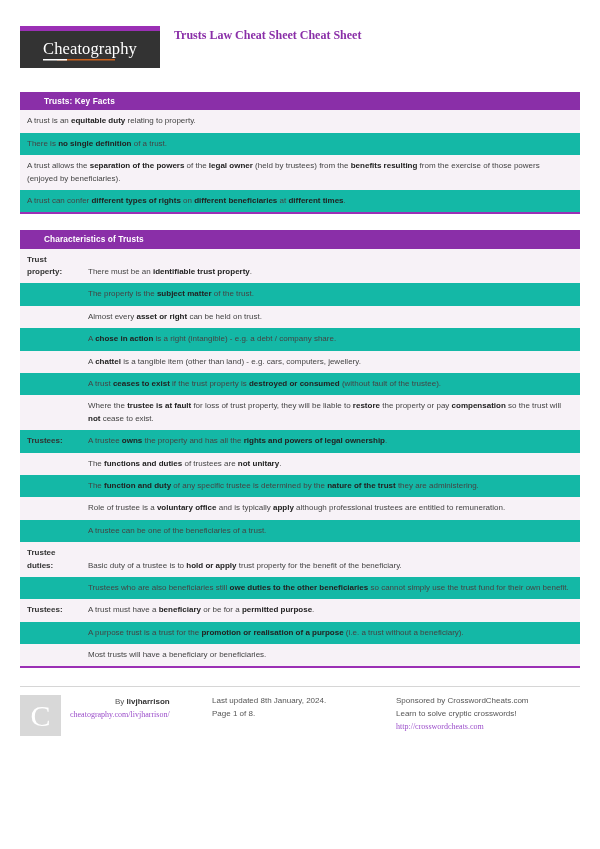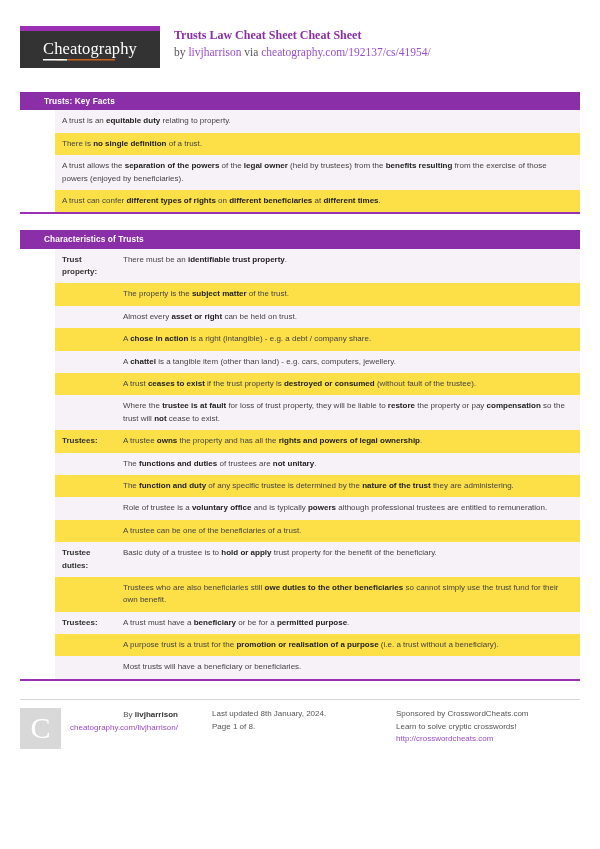--- a/index.html
+++ b/index.html
@@ -86,27 +86,26 @@
     background: #8a2fa8;
     color: #ffffff;
     font-size: 8.3px;
     font-weight: bold;
     padding: 4px 7px 4px 24px;
     line-height: 1.25;
     letter-spacing: 0.1px;
   }
   .row {
     display: flex;
-    align-items: flex-start;
+    align-items: flex-end;
     font-size: 8px;
     line-height: 1.55;
-    margin-left: 35px;
   }
   .row.odd  { background: #f7f2f7; }
-  .row.even { background: #fde047; }
+  .row.even { background: #14b8a6; }
   .cell-label {
     flex: 0 0 68px;
     padding: 5px 6px 5px 7px;
     font-weight: bold;
     color: #333333;
     box-sizing: border-box;
   }
   .cell-body {
     flex: 1 1 auto;
     padding: 5px 8px 5px 0;
@@ -141,37 +140,34 @@
     font-family: "Liberation Serif", serif;
     font-size: 30px;
     display: flex;
     align-items: center;
     justify-content: center;
     flex: 0 0 auto;
     line-height: 1;
   }
   .fmeta { padding-top: 1px; text-align: right; }
   .fmeta .strong { font-weight: bold; color: #333333; }
-  .flink { color: #9b4dca; }
+  .flink { color: #9b4dca; font-family: Liberation Serif, serif; }
   .fline { white-space: nowrap; }
 </style>
 </head>
 <body>
 
 <div class="page">
 
   <div class="header">
     <div class="logo-box">
       <span class="logo-text">Cheatography</span>
     </div>
     <div class="header-text">
       <div class="sheet-title">Trusts Law Cheat Sheet Cheat Sheet</div>
-      <div class="sheet-byline">
-        <span>by </span><span class="lnk">livjharrison</span><span> via </span><span class="lnk">cheatography.com/192137/cs/41954/</span>
-      </div>
     </div>
   </div>
 
   <div id="sections-root">
       <div class="section">
         <div class="section-title">Trusts: Key Facts</div>
         <div class="row odd full">
           <div class="cell-body" style="padding-left: 7px;">A trust is an <b>equitable duty</b> relating to property.</div>
         </div>
         <div class="row even full">
@@ -221,21 +217,21 @@
         <div class="row odd">
           <div class="cell-label"></div>
           <div class="cell-body">The <b>functions and duties</b> of trustees are <b>not unitary</b>.</div>
         </div>
         <div class="row even">
           <div class="cell-label"></div>
           <div class="cell-body">The <b>function and duty</b> of any specific trustee is determined by the <b>nature of the trust</b> they are administering.</div>
         </div>
         <div class="row odd">
           <div class="cell-label"></div>
-          <div class="cell-body">Role of trustee is a <b>voluntary office</b> and is typically <b>powers</b> although professional trustees are entitled to remuneration.</div>
+          <div class="cell-body">Role of trustee is a <b>voluntary office</b> and is typically <b>apply</b> although professional trustees are entitled to remuneration.</div>
         </div>
         <div class="row even">
           <div class="cell-label"></div>
           <div class="cell-body">A trustee can be one of the beneficiaries of a trust.</div>
         </div>
         <div class="row odd">
           <div class="cell-label">Trustee duties:</div>
           <div class="cell-body">Basic duty of a trustee is to <b>hold or apply</b> trust property for the benefit of the beneficiary.</div>
         </div>
         <div class="row even">

